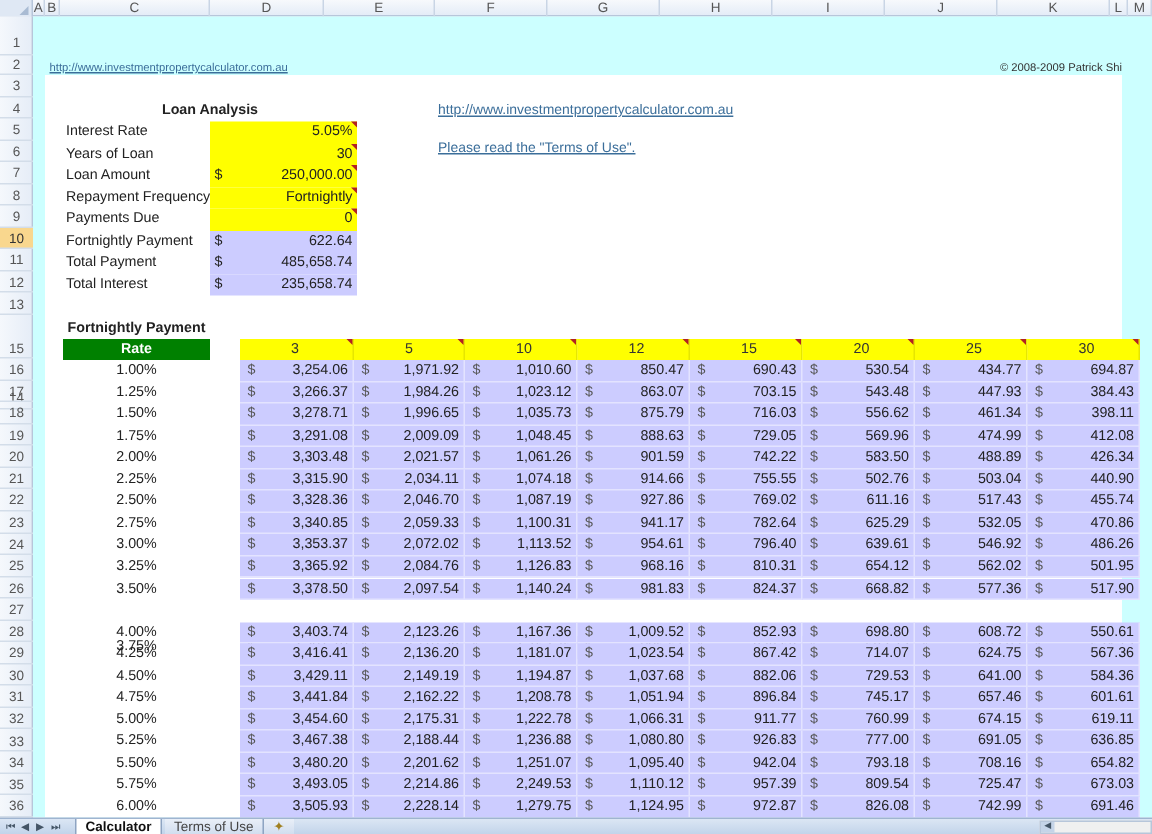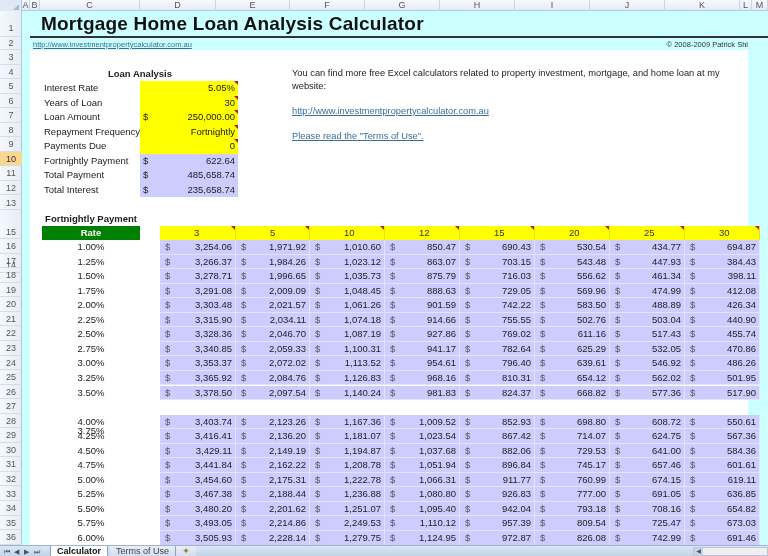--- a/index.html
+++ b/index.html
@@ -118,23 +118,20 @@
       <div class="r" style="top: 446.4px; height: 14.55px; line-height: 14.55px;">31</div>
       <div class="r" style="top: 460.95px; height: 14.55px; line-height: 14.55px;">32</div>
       <div class="r" style="top: 475.5px; height: 14.55px; line-height: 14.55px;">33</div>
       <div class="r" style="top: 490.05px; height: 14.55px; line-height: 14.55px;">34</div>
       <div class="r" style="top: 504.6px; height: 14.55px; line-height: 14.55px;">35</div>
       <div class="r" style="top: 519.15px; height: 14.55px; line-height: 14.55px;">36</div>
     </div>
 </div>
 
 <div class="sheet">
-  <div class="title-band">
-    <div class="title">Mortgage Home Loan Analysis Calculator</div>
-  </div>
   <a class="url-top">http://www.investmentpropertycalculator.com.au</a>
   <div class="copyright">© 2008-2009 Patrick Shi</div>
 
   <div class="white-area"></div>
 
   <div class="la-box">
     <div class="la-title">Loan Analysis</div>
     <div id="la-rows">
         <div class="la-row" style="top: 14px;">
           <span class="lbl">Interest Rate</span>
@@ -189,21 +186,20 @@
           <span class="lbl">Total Interest</span>
           <span class="val lav">
             <span class="dollar">$</span>
             <span class="num">235,658.74</span>
           </span>
         </div>
       </div>
   </div>
 
   <div class="howto">
-    <p>You can find more free Excel calculators related to property investment, mortgage, and home loan at my website:</p>
     <p><a>http://www.investmentpropertycalculator.com.au</a></p>
     <p><a>Please read the "Terms of Use".</a></p>
   </div>
 
   <div class="fp-label">Fortnightly Payment</div>
   <div class="rate-hdr">Rate</div>
   <div id="term-hdrs">
       <div class="term-hdr" style="left: 138px; width: 76px;">3</div>
       <div class="term-hdr" style="left: 214px; width: 74px;">5</div>
       <div class="term-hdr" style="left: 288px; width: 75px;">10</div>

